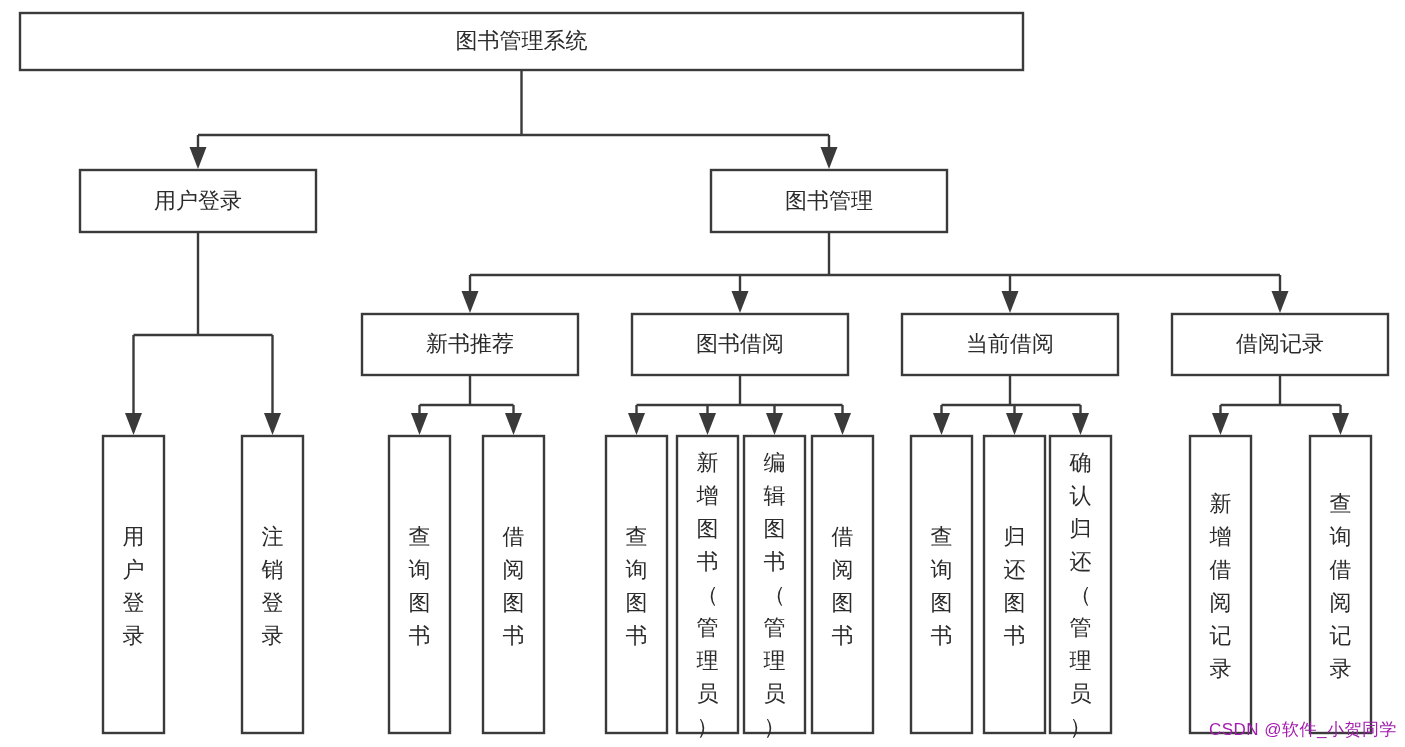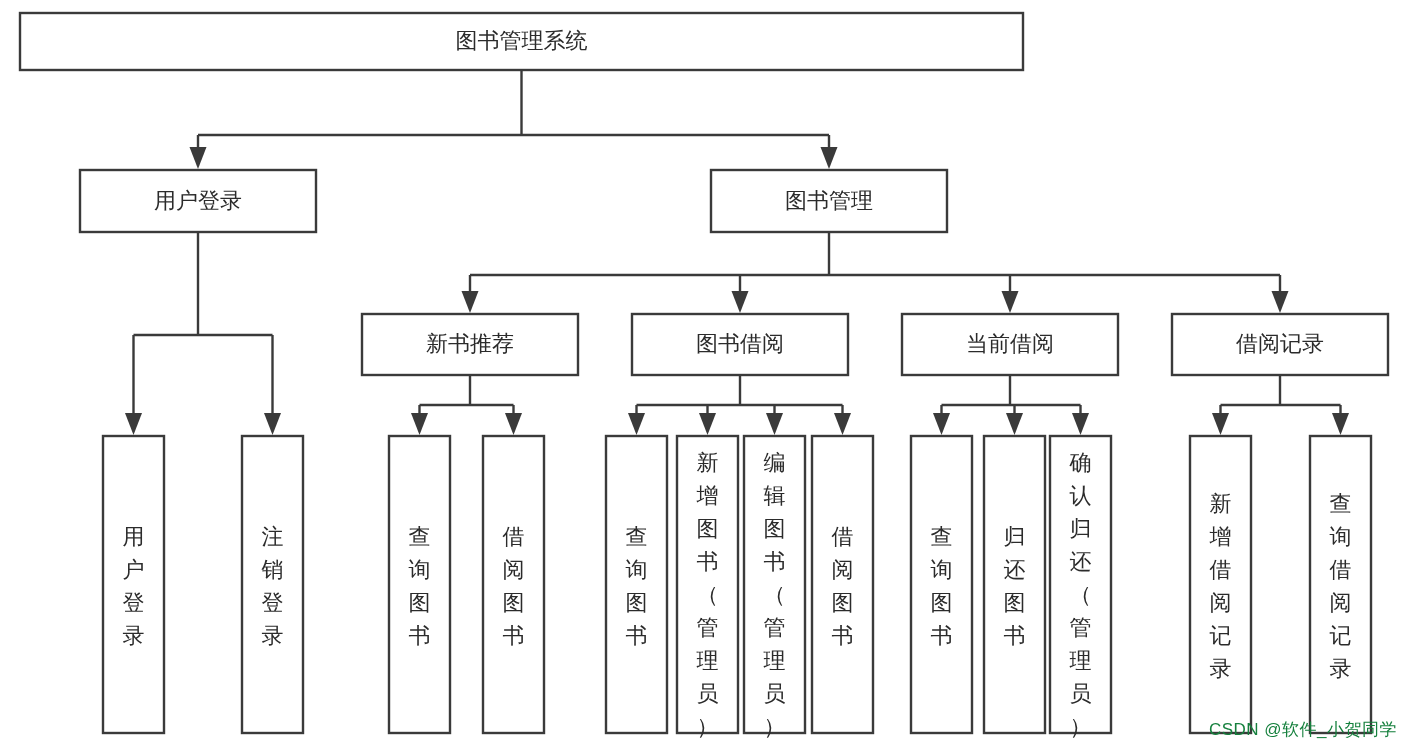--- a/index.html
+++ b/index.html
@@ -48,21 +48,21 @@
   .arrow-head {
     fill: #3a3a3a;
     stroke: none;
   }
   .watermark {
     position: absolute;
     right: 8px;
     bottom: 6px;
     font-family: "Liberation Sans", "DejaVu Sans", sans-serif;
     font-size: 17px;
-    color: #15803d;
+    color: #a21caf;
     letter-spacing: 0.5px;
     white-space: nowrap;
     pointer-events: none;
   }
 </style>
 </head>
 <body>
 
 <svg id="diagram-root" viewBox="0 0 1405 747">
   <g id="edge-layer">

